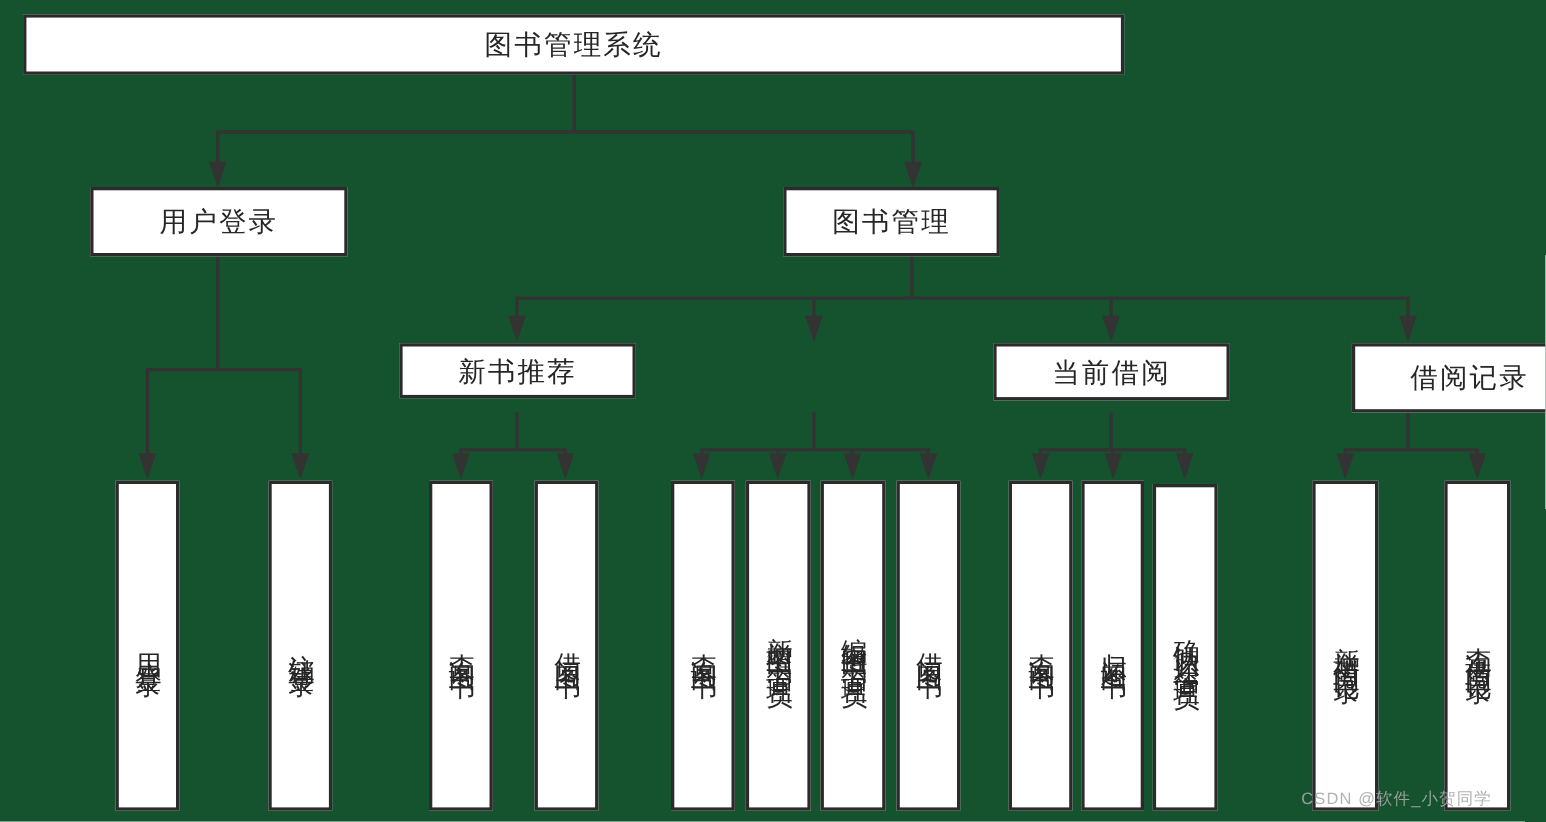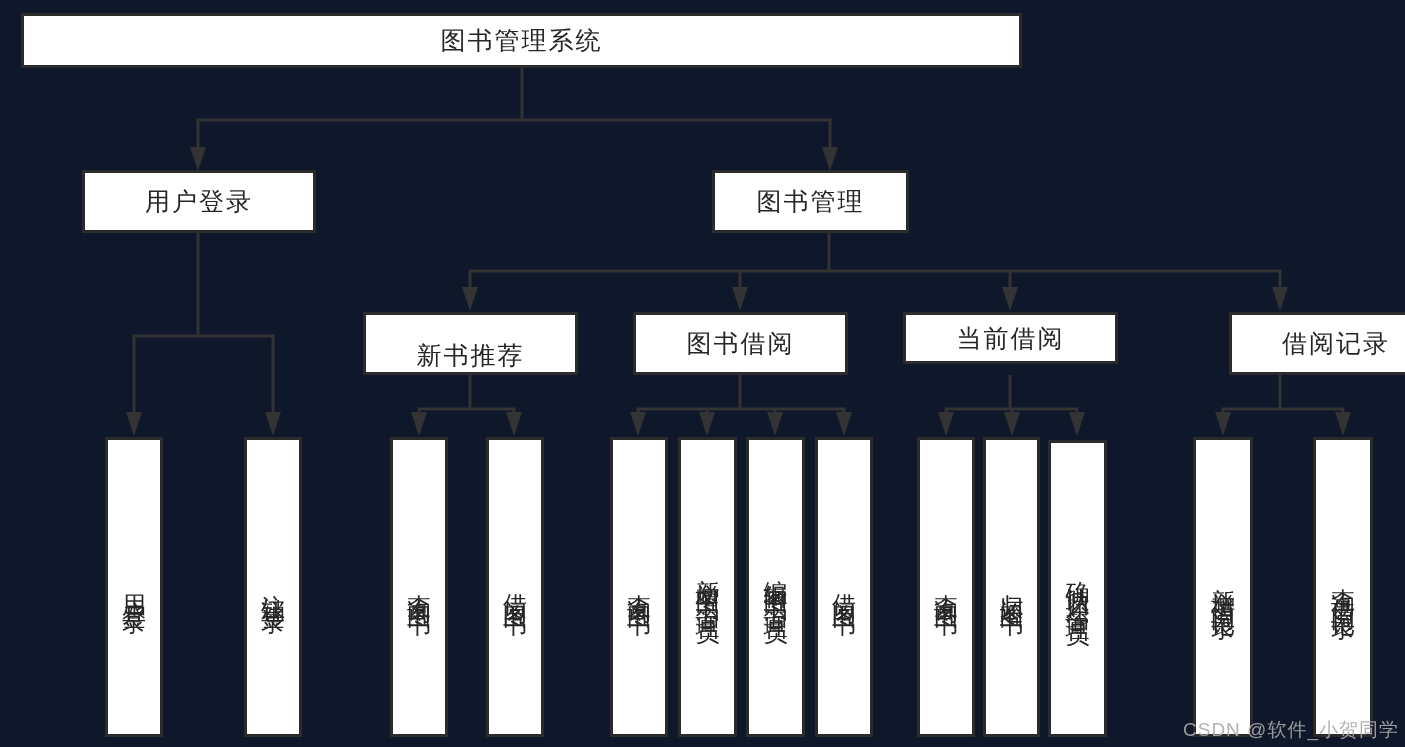--- a/index.html
+++ b/index.html
@@ -5,21 +5,21 @@
   html, body {
     margin: 0;
     padding: 0;
     background: #ffffff;
     font-family: "Liberation Sans", "DejaVu Sans", sans-serif;
   }
   .stage {
     position: relative;
     width: 1405px;
     height: 747px;
-    background: #0f172a;
+    background: #14532d;
     overflow: hidden;
   }
   svg.connectors {
     position: absolute;
     left: 0; top: 0;
     width: 1405px; height: 747px;
     z-index: 1;
   }
   .node {
     position: absolute;
@@ -43,21 +43,21 @@
     font-size: 24px;
     letter-spacing: 6px;
     line-height: 1;
     color: #262626;
     white-space: nowrap;
   }
   .watermark {
     position: absolute;
     left: 1183px;
     top: 717px;
-    font-size: 19px;
+    font-size: 15px;
     color: rgba(168,168,168,0.9);
     letter-spacing: 1px;
     white-space: nowrap;
     z-index: 5;
   }
 </style>
 </head>
 <body>
 
 <div class="stage">
@@ -118,25 +118,22 @@
     <span>图书管理系统</span>
   </div>
 
   <div class="node h" style="left:82px; top:170px; width:234px; height:63px;">
     <span>用户登录</span>
   </div>
   <div class="node h" style="left:712px; top:170px; width:197px; height:63px;">
     <span>图书管理</span>
   </div>
 
-  <div class="node h" style="left:363px; top:312px; width:215px; height:63px;align-items:flex-end;">
+  <div class="node h" style="left:363px; top:312px; width:215px; height:50px;">
     <span>新书推荐</span>
-  </div>
-  <div class="node h" style="left:633px; top:312px; width:215px; height:63px;">
-    <span>图书借阅</span>
   </div>
   <div class="node h" style="left:903px; top:312px; width:215px; height:52px;">
     <span>当前借阅</span>
   </div>
   <div class="node h" style="left:1229px; top:312px; width:214px; height:63px;">
     <span>借阅记录</span>
   </div>
 
   <div class="node leaf" style="left:105px; top:437px; width:58px; height:300px;">
     <span class="vtext">用户登录</span>

